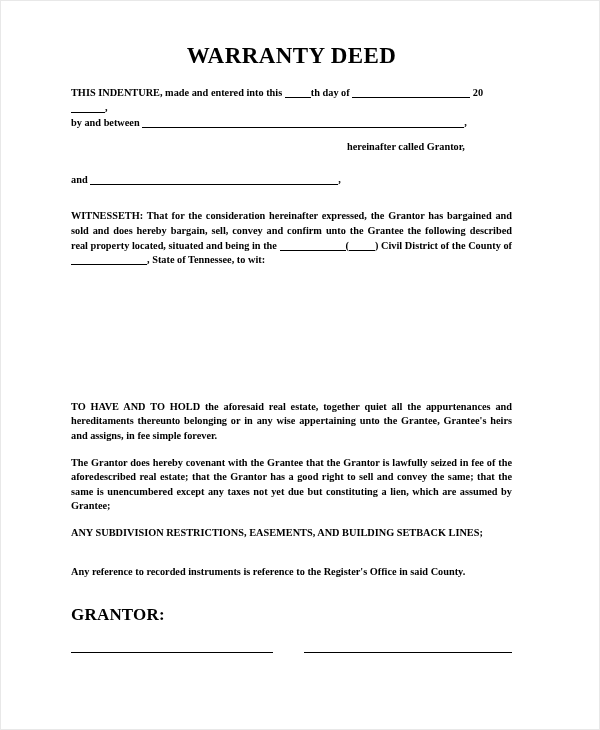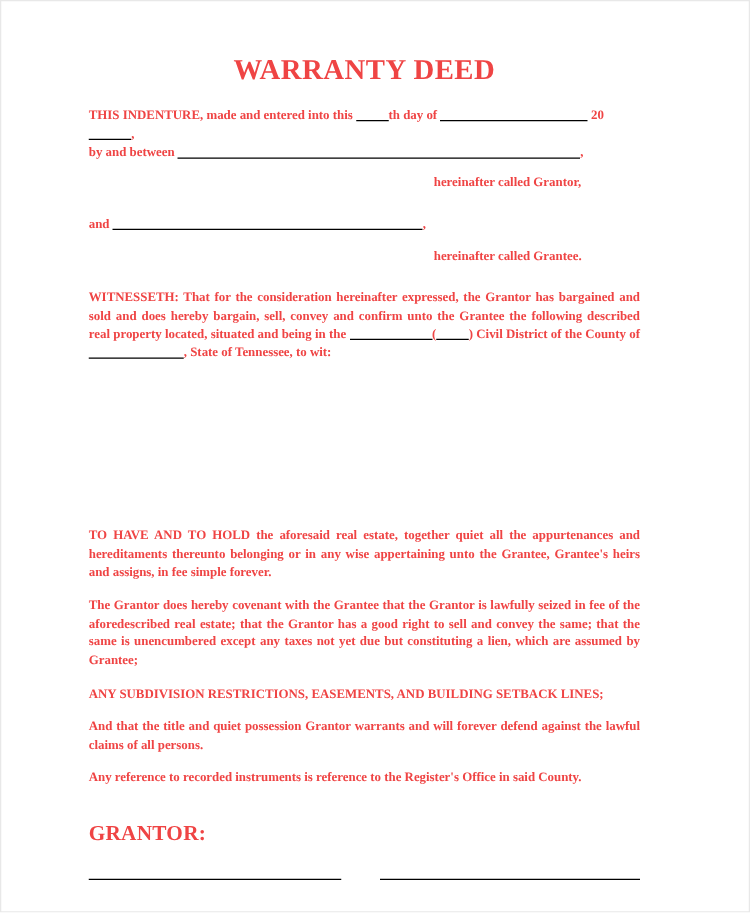--- a/index.html
+++ b/index.html
@@ -11,21 +11,21 @@
 
   .page {
     position: relative;
     width: 600px;
     height: 730px;
     background: #ffffff;
     box-sizing: border-box;
     border: 1px solid #e8e8e8;
     overflow: hidden;
     font-family: "Liberation Serif", "DejaVu Serif", serif;
-    color: #ef4444;
+    color: #000000;
   }
 
   .doc-body {
     position: absolute;
     left: 70px;
     top: 0;
     width: 441px;   
   }
 
   
@@ -135,41 +135,39 @@
     <div class="sp-6"></div>
 
     <p class="hereinafter">hereinafter called Grantor,</p>
 
     <div class="sp-14"></div>
 
     <p class="para left"><span>and </span><span class="rule r-and"></span><span>,</span></p>
 
     <div class="sp-8"></div>
 
-    <p class="hereinafter">hereinafter called Grantee.</p>
 
     <div class="sp-14"></div>
 
     <p class="para"><span>WITNESSETH: That for the consideration hereinafter expressed, the Grantor has bargained and sold and does hereby bargain, sell, convey and confirm unto the Grantee the following described real property located, situated and being in the </span><span class="rule r-dist"></span><span>(</span><span class="rule r-distno"></span><span>) Civil District of the County of </span><span class="rule r-county"></span><span>, State of Tennessee, to wit:</span></p>
 
     <div class="description-space"></div>
 
     <p class="para">TO HAVE AND TO HOLD the aforesaid real estate, together quiet all the appurtenances and hereditaments thereunto belonging or in any wise appertaining unto the Grantee, Grantee's heirs and assigns, in fee simple forever.</p>
 
     <div class="sp-12"></div>
 
     <p class="para">The Grantor does hereby covenant with the Grantee that the Grantor is lawfully seized in fee of the aforedescribed real estate; that the Grantor has a good right to sell and convey the same; that the same is unencumbered except any taxes not yet due but constituting a lien, which are assumed by Grantee;</p>
 
     <div class="sp-12"></div>
 
     <p class="para">ANY SUBDIVISION RESTRICTIONS, EASEMENTS, AND BUILDING SETBACK LINES;</p>
 
     <div class="sp-12"></div>
 
-    <p class="para">And that the title and quiet possession Grantor warrants and will forever defend against the lawful claims of all persons.</p>
 
     <div class="sp-12"></div>
 
     <p class="para">Any reference to recorded instruments is reference to the Register's Office in said County.</p>
 
     <div class="sp-12"></div>
 
 
     <div class="sp-14"></div>
 

